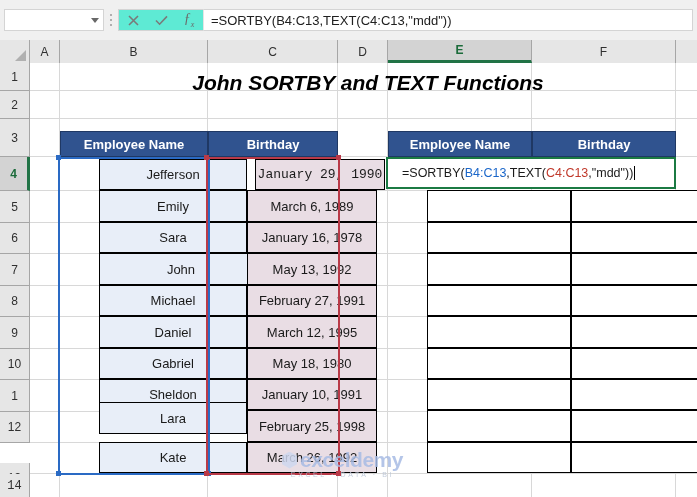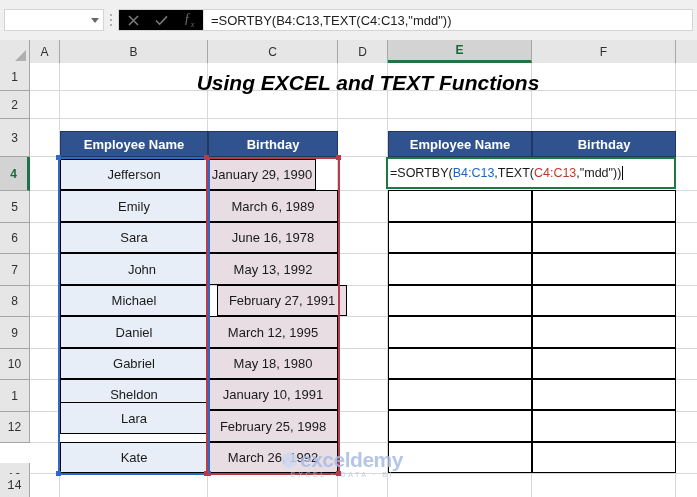--- a/index.html
+++ b/index.html
@@ -40,21 +40,21 @@
   .grip-dots {
     width: 14px; height: 22px;
     display: flex; flex-direction: column;
     align-items: center; justify-content: center; gap: 3px;
   }
   .grip-dots i { display: block; width: 2px; height: 2px; background: #9a9a9a; border-radius: 50%; }
 
   .fx-group {
     display: flex; align-items: center;
     height: 22px;
-    background: #000000;
+    background: #5eead4;
     border: 1px solid #d4d4d4;
     border-right: none;
   }
   .fx-btn {
     width: 28px; height: 20px;
     display: flex; align-items: center; justify-content: center;
     color: #7a7a7a;
   }
   .fx-btn svg { display: block; }
   .fx-italic { font-style: italic; font-family: "Liberation Serif", serif; font-size: 14px; color: #6b6b6b; }
@@ -149,20 +149,21 @@
     display: flex; align-items: center; justify-content: center;
     border: 1px solid #1f3864;
     white-space: nowrap;
   }
   .cell {
     position: absolute;
     display: flex; align-items: center; justify-content: center;
     font-size: 13px; color: #1a1a1a;
     border: 1px solid #000000;
     white-space: nowrap;
+    margin-left: 39px;
   }
   .cell.name-col { background: #e8eef8; }
   .cell.date-col { background: #e9dde4; }
   .cell.blank { background: #ffffff; }
 
   
   .sel-blue {
     position: absolute;
     border: 2px solid #2a6ac4;
     pointer-events: none;
@@ -177,21 +178,21 @@
   }
   .handle.blue { background: #2a6ac4; }
   .handle.red { background: #b93a48; }
 
   
   .active-cell {
     position: absolute;
     background: #ffffff;
     border: 2px solid #1b7a43;
     display: flex; align-items: center;
-    padding-left: 2px;
+    padding-left: 14px;
     font-size: 12.5px; color: #1a1a1a;
     white-space: nowrap; overflow: hidden;
   }
   .ref-blue { color: #1a66c9; }
   .ref-red  { color: #c0392b; }
   .caret {
     display: inline-block; width: 1px; height: 14px;
     background: #000; margin-left: 1px;
   }
 
@@ -303,40 +304,40 @@
     <div class="gridline-h" style="top:190px;"></div>
     <div class="gridline-h" style="top:222px;"></div>
     <div class="gridline-h" style="top:253px;"></div>
     <div class="gridline-h" style="top:285px;"></div>
     <div class="gridline-h" style="top:316px;"></div>
     <div class="gridline-h" style="top:348px;"></div>
     <div class="gridline-h" style="top:379px;"></div>
     <div class="gridline-h" style="top:410px;"></div>
   </div>
 
-  <div class="sheet-title" style="left:60px; top:66px; width:616px; height:34px;">Using EXCEL and TEXT Functions</div>
+  <div class="sheet-title" style="left:60px; top:66px; width:616px; height:34px;">John SORTBY and TEXT Functions</div>
 
   <div>
     <div class="tbl-hdr" style="left:60px; top:131px; width:148px; height:26px;">Employee Name</div>
     <div class="tbl-hdr" style="left:208px; top:131px; width:130px; height:26px;">Birthday</div>
 
     <div class="cell name-col" style="left:60px; top:159px; width:148px; height:31px;">Jefferson</div>
-    <div class="cell date-col" style="left:208px; top:159px; width:108px; height:31px;">January 29, 1990</div>
+    <div class="cell date-col" style="left:216px; top:159px; width:130px; height:31px;font-family:Liberation Mono, monospace;">January 29, 1990</div>
 
     <div class="cell name-col" style="left:60px; top:190px; width:148px; height:32px;">Emily</div>
     <div class="cell date-col" style="left:208px; top:190px; width:130px; height:32px;">March 6, 1989</div>
 
     <div class="cell name-col" style="left:60px; top:222px; width:148px; height:31px;">Sara</div>
-    <div class="cell date-col" style="left:208px; top:222px; width:130px; height:31px;">June 16, 1978</div>
+    <div class="cell date-col" style="left:208px; top:222px; width:130px; height:31px;">January 16, 1978</div>
 
     <div class="cell name-col" style="left:60px; top:253px; width:164px; height:32px;">John</div>
     <div class="cell date-col" style="left:208px; top:253px; width:130px; height:32px;">May 13, 1992</div>
 
     <div class="cell name-col" style="left:60px; top:285px; width:148px; height:31px;">Michael</div>
-    <div class="cell date-col" style="left:217px; top:285px; width:130px; height:31px;">February 27, 1991</div>
+    <div class="cell date-col" style="left:208px; top:285px; width:130px; height:31px;">February 27, 1991</div>
 
     <div class="cell name-col" style="left:60px; top:316px; width:148px; height:32px;">Daniel</div>
     <div class="cell date-col" style="left:208px; top:316px; width:130px; height:32px;">March 12, 1995</div>
 
     <div class="cell name-col" style="left:60px; top:348px; width:148px; height:31px;">Gabriel</div>
     <div class="cell date-col" style="left:208px; top:348px; width:130px; height:31px;">May 18, 1980</div>
 
     <div class="cell name-col" style="left:60px; top:379px; width:148px; height:31px;">Sheldon</div>
     <div class="cell date-col" style="left:208px; top:379px; width:130px; height:31px;">January 10, 1991</div>
 

